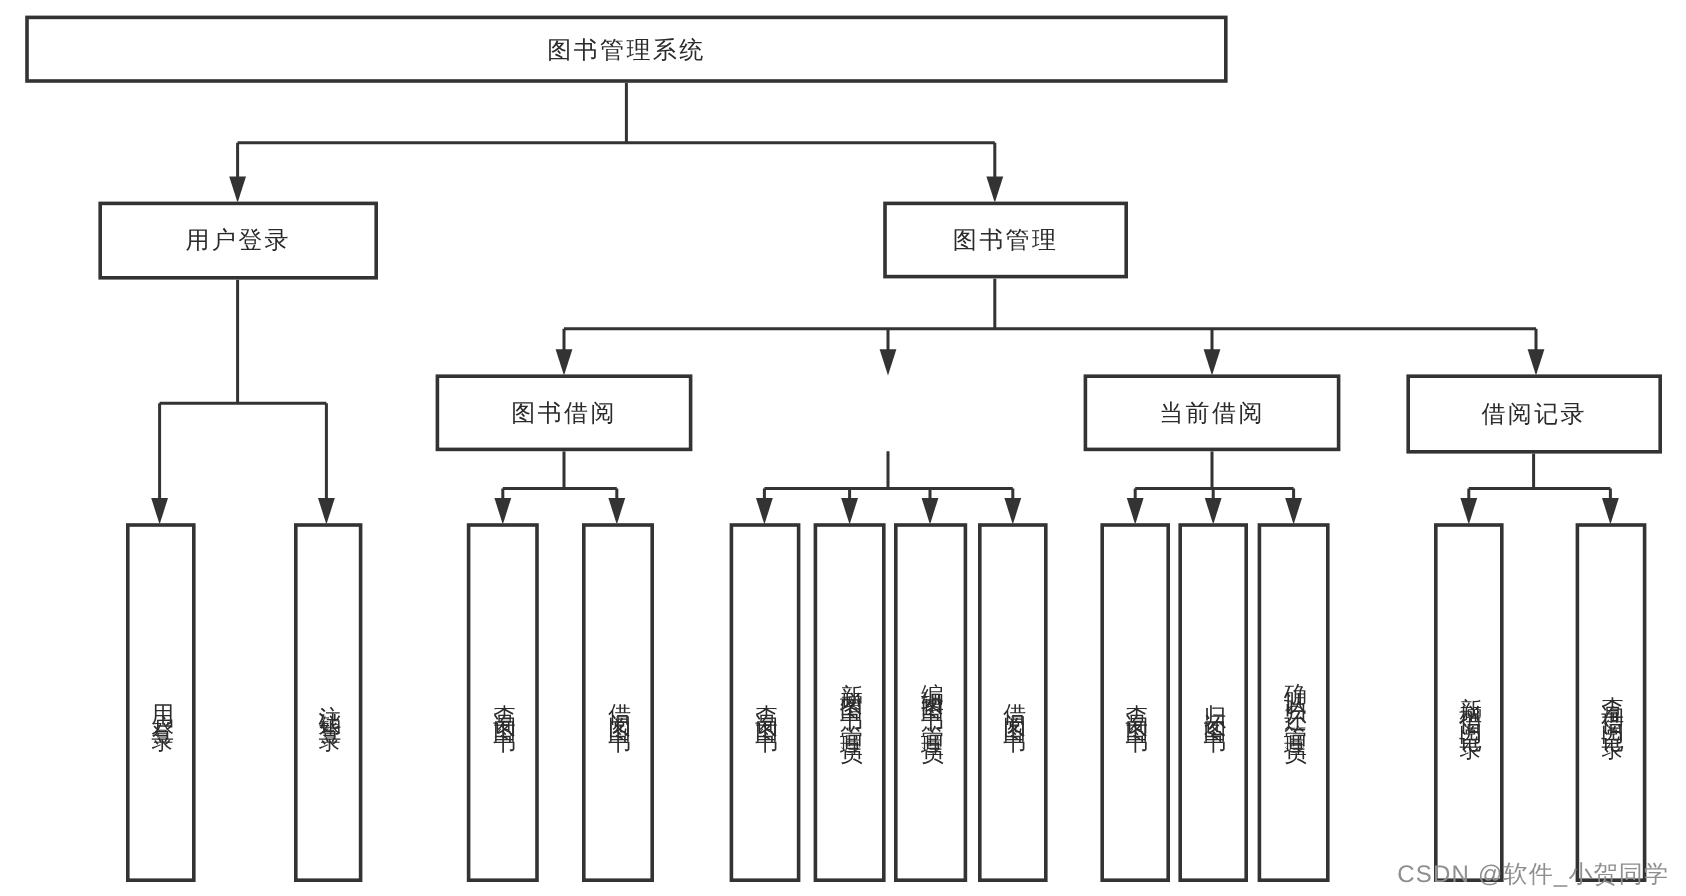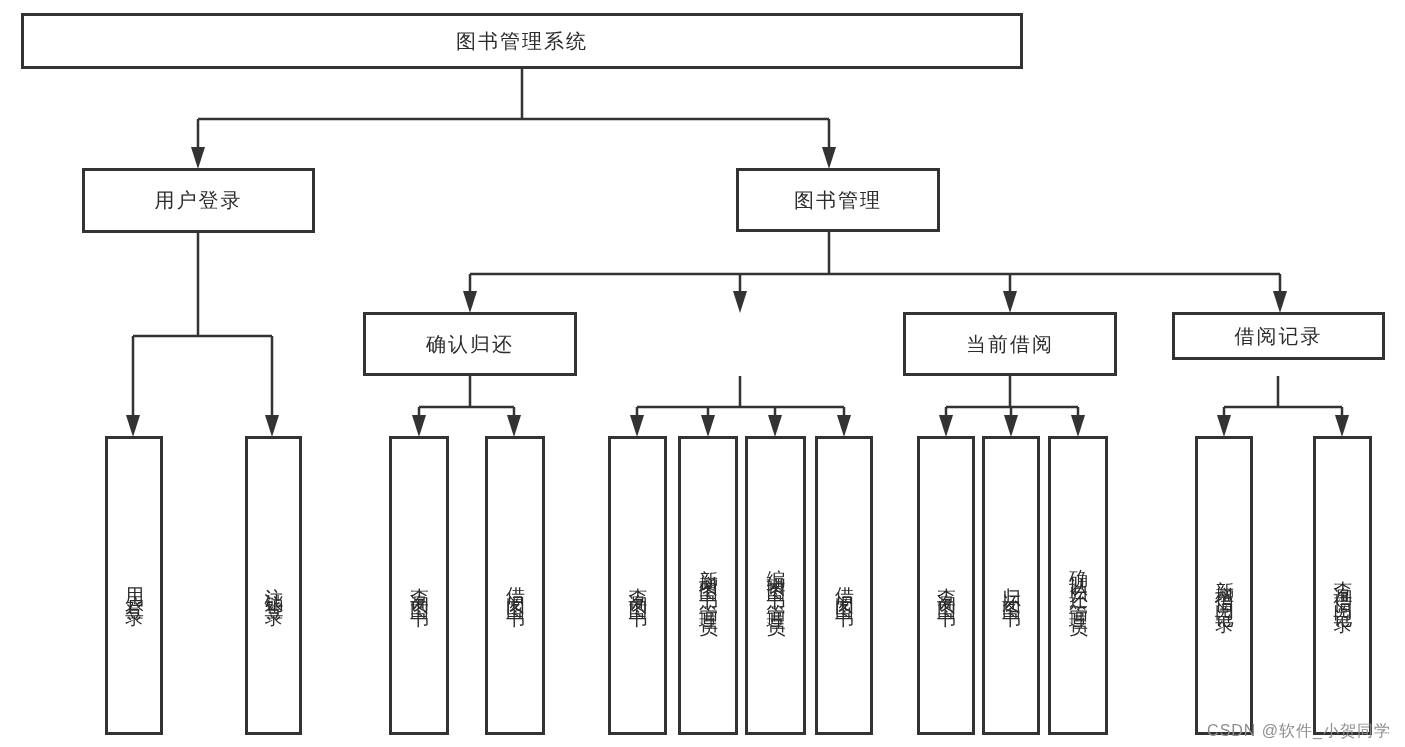--- a/index.html
+++ b/index.html
@@ -46,21 +46,21 @@
     text-orientation: mixed;
     font-size: 19px;
     letter-spacing: 7px;
     line-height: 1.1;
     white-space: nowrap;
   }
   .watermark {
     position: absolute;
     right: 14px;
     bottom: 5px;
-    font-size: 16px;
+    font-size: 20px;
     color: var(--watermark, #8e8e8e);
     letter-spacing: 1px;
     white-space: nowrap;
     margin-left: 41px;
   }
 </style>
 </head>
 <body>
 
 <div class="stage">
@@ -113,26 +113,26 @@
   </div>
 
   <div class="box" style="left:82px; top:168px; width:233px; height:65px;">
     <span class="h-label">用户登录</span>
   </div>
   <div class="box" style="left:711px; top:168px; width:204px; height:64px;margin-left:25px;">
     <span class="h-label">图书管理</span>
   </div>
 
   <div class="box" style="left:363px; top:312px; width:214px; height:64px;">
-    <span class="h-label">确认归还</span>
+    <span class="h-label">图书借阅</span>
   </div>
   <div class="box" style="left:903px; top:312px; width:214px; height:64px;text-align:center;">
     <span class="h-label">当前借阅</span>
   </div>
-  <div class="box" style="left:1172px; top:312px; width:213px; height:48px;">
+  <div class="box" style="left:1172px; top:312px; width:213px; height:66px;">
     <span class="h-label">借阅记录</span>
   </div>
 
   <div class="box" style="left:105px; top:436px; width:58px; height:299px;">
     <span class="leaf-label">用户登录</span>
   </div>
   <div class="box" style="left:245px; top:436px; width:57px; height:299px;">
     <span class="leaf-label">注销登录</span>
   </div>
 

